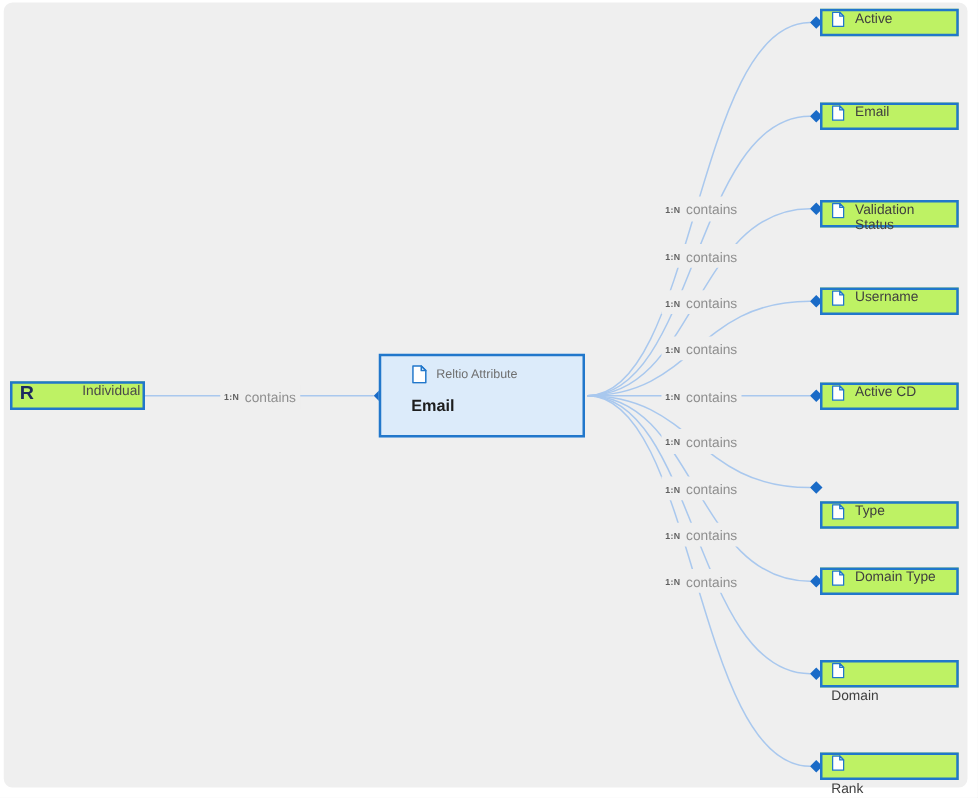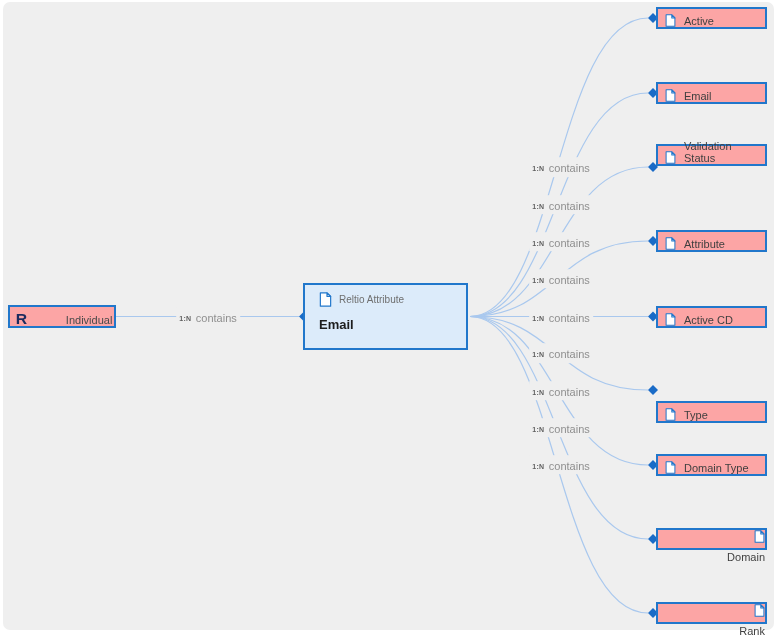--- a/index.html
+++ b/index.html
@@ -15,25 +15,25 @@
   }
   *{box-sizing:border-box;margin:0;padding:0;}
   html,body{width:782px;height:638px;background:#ffffff;font-family:"Liberation Sans",sans-serif;}
   .page{position:relative;width:782px;height:638px;background:#ffffff;overflow:hidden;}
   .canvas-bg{position:absolute;left:3px;top:2px;width:771px;height:628px;background:var(--canvas);border-radius:7px;}
   .stage{position:absolute;inset:0;}
   svg.edges{position:absolute;left:0;top:0;width:782px;height:638px;z-index:1;}
   .elabel{position:absolute;transform:translate(-50%,-50%);background:var(--canvas);padding:1px 3px;white-space:nowrap;z-index:2;line-height:1.1;}
   .elabel .card{font-size:7px;font-weight:700;color:var(--card);letter-spacing:.3px;vertical-align:1px;}
   .elabel .verb{font-size:11px;color:var(--verb);}
-  .node{position:absolute;background:#fca5a5;border:2px solid var(--border);z-index:3;display:flex;align-items:flex-end;}
+  .node{position:absolute;background:#bef264;border:2px solid var(--border);z-index:3;display:flex;align-items:flex-start;}
   .root-node{left:8px;top:305px;width:108px;height:23px;padding-left:6px;gap:7px;}
   .rlogo{font-size:15px;font-weight:800;color:var(--logo);line-height:1;transform:scaleX(1.05);}
   .rlabel{font-size:11px;color:#4a4a4a;padding-left:32px;}
-  .parent-node{left:303px;top:283px;width:165px;height:67px;background:var(--parent-fill);flex-direction:column;align-items:flex-start;justify-content:flex-start;padding:7px 14px;}
+  .parent-node{left:303px;top:283px;width:165px;height:67px;background:var(--parent-fill);flex-direction:column;align-items:flex-start;justify-content:flex-start;padding:7px 24px;}
   .badge-row{display:flex;align-items:center;gap:7px;}
   .badge-text{font-size:10px;color:#6f6f6f;}
   .parent-title{font-size:13px;font-weight:700;color:#1d1d1d;margin-top:10px;}
   .rnode{left:656px;width:111px;height:22px;padding-left:7px;gap:8px;}
   .rnode .clabel{font-size:11px;color:var(--label);}
   .doc-icon{display:inline-flex;line-height:0;}
 </style>
 </head>
 <body>
 
@@ -98,37 +98,37 @@
         </div>
         <div class="node rnode" style="top: 82px;">
           <span class="doc-icon">
             <svg width="11" height="13" viewBox="0 0 12 14">
               <path d="M1.2 0.8 H7.4 L10.8 4.2 V13.2 H1.2 Z" fill="#ffffff" stroke="#2177cb" stroke-width="1.1" stroke-linejoin="round"></path>
               <path d="M7.4 0.8 V4.2 H10.8 Z" fill="#cfe3f7" stroke="#2177cb" stroke-width="1.1" stroke-linejoin="round"></path>
             </svg>
           </span>
           <span class="clabel">Email</span>
         </div>
-        <div class="node rnode" style="top: 144px;">
+        <div class="node rnode" style="top: 160px;">
           <span class="doc-icon">
             <svg width="11" height="13" viewBox="0 0 12 14">
               <path d="M1.2 0.8 H7.4 L10.8 4.2 V13.2 H1.2 Z" fill="#ffffff" stroke="#2177cb" stroke-width="1.1" stroke-linejoin="round"></path>
               <path d="M7.4 0.8 V4.2 H10.8 Z" fill="#cfe3f7" stroke="#2177cb" stroke-width="1.1" stroke-linejoin="round"></path>
             </svg>
           </span>
           <span class="clabel">Validation Status</span>
         </div>
         <div class="node rnode" style="top: 230px;">
           <span class="doc-icon">
             <svg width="11" height="13" viewBox="0 0 12 14">
               <path d="M1.2 0.8 H7.4 L10.8 4.2 V13.2 H1.2 Z" fill="#ffffff" stroke="#2177cb" stroke-width="1.1" stroke-linejoin="round"></path>
               <path d="M7.4 0.8 V4.2 H10.8 Z" fill="#cfe3f7" stroke="#2177cb" stroke-width="1.1" stroke-linejoin="round"></path>
             </svg>
           </span>
-          <span class="clabel">Attribute</span>
+          <span class="clabel">Username</span>
         </div>
         <div class="node rnode" style="top: 305.5px;">
           <span class="doc-icon">
             <svg width="11" height="13" viewBox="0 0 12 14">
               <path d="M1.2 0.8 H7.4 L10.8 4.2 V13.2 H1.2 Z" fill="#ffffff" stroke="#2177cb" stroke-width="1.1" stroke-linejoin="round"></path>
               <path d="M7.4 0.8 V4.2 H10.8 Z" fill="#cfe3f7" stroke="#2177cb" stroke-width="1.1" stroke-linejoin="round"></path>
             </svg>
           </span>
           <span class="clabel">Active CD</span>
         </div>

